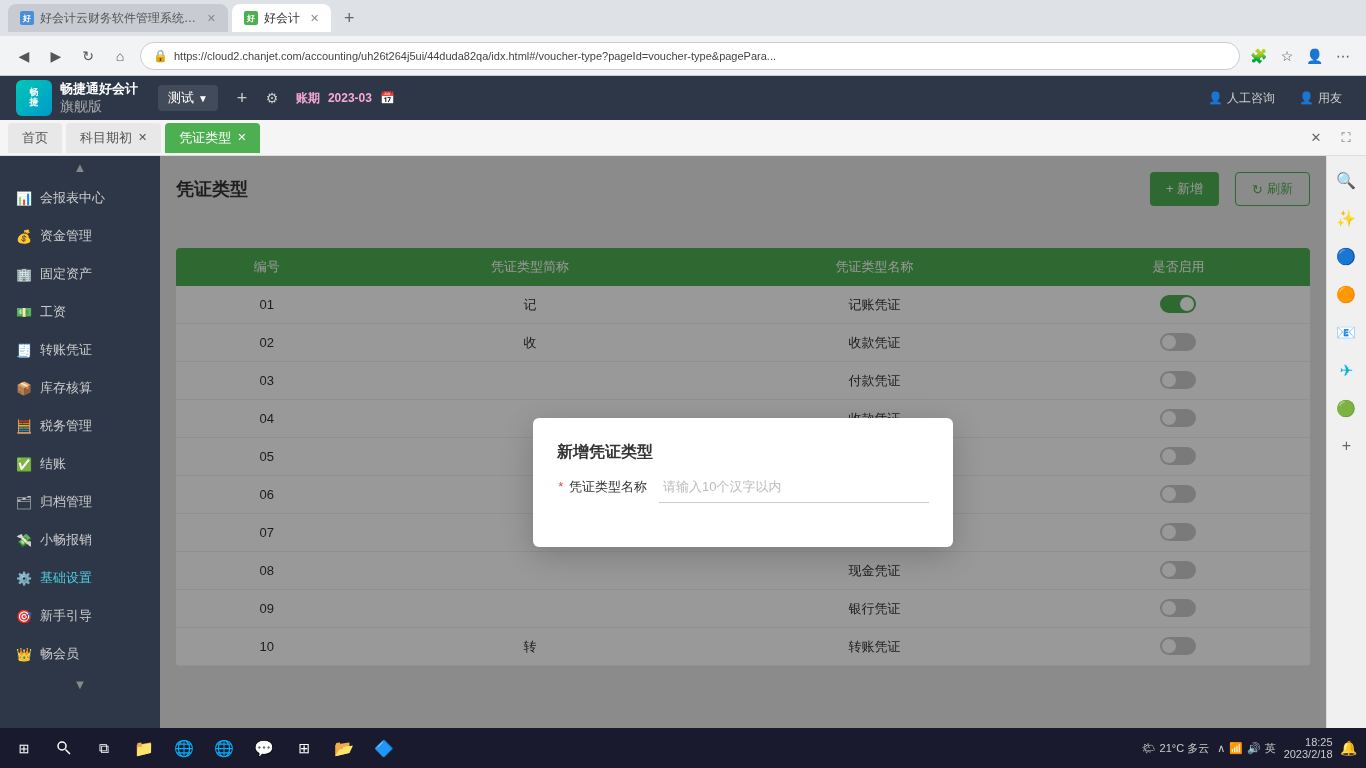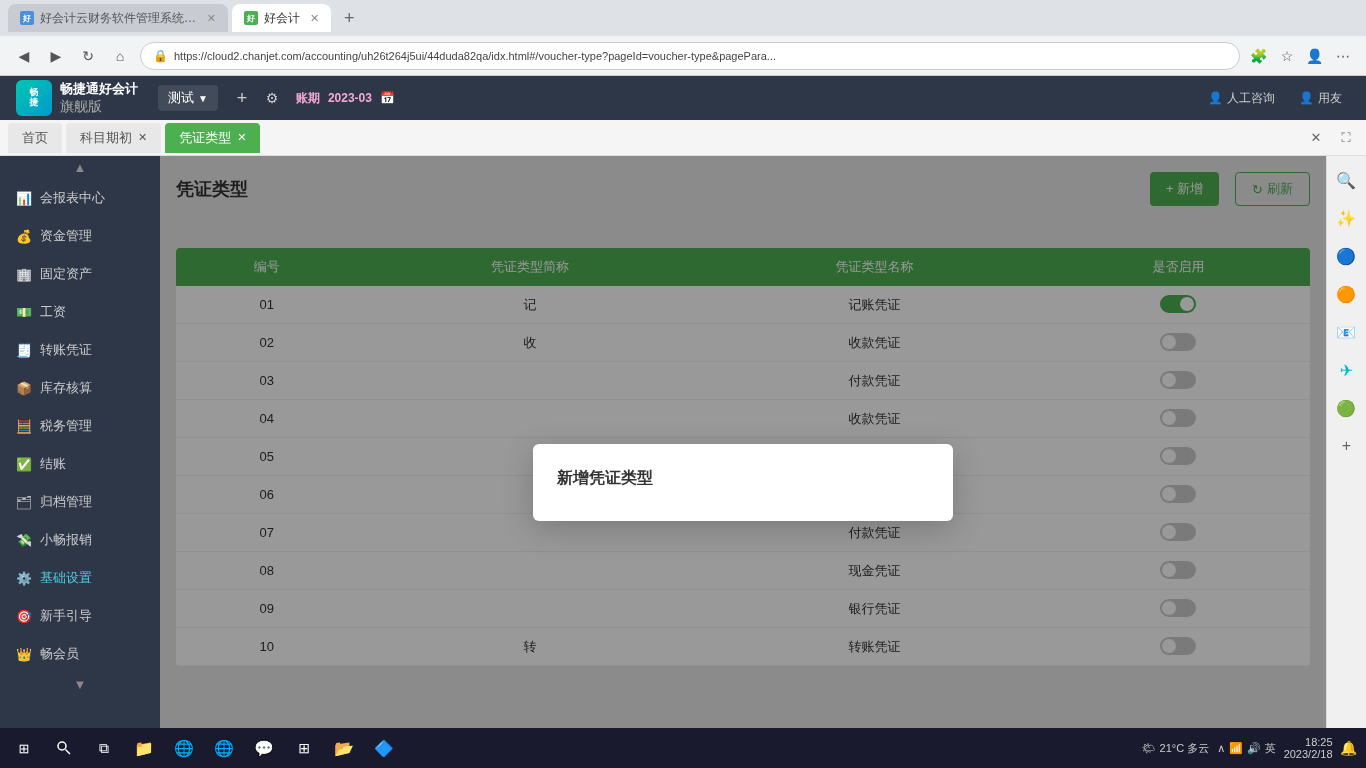--- a/index.html
+++ b/index.html
@@ -374,20 +374,27 @@
       </div>
     </td>
   </tr>
           </tbody>
       </table>
     </div>
 
     <div class="modal-overlay">
       <div class="modal">
         <div class="modal-title">新增凭证类型</div>
+        <div class="form-row">
+          <label class="form-label">
+            <span class="form-label-required">*</span>
+            <span>凭证类型名称</span>
+          </label>
+          <input class="form-input" type="text" placeholder="请输入10个汉字以内" style="">
+        </div>
       </div>
     </div>
   </div>
 
   <div class="right-panel">
     <div class="right-icon active">🔍</div>
     <div class="right-icon" style="color:#9b59b6;">✨</div>
     <div class="right-icon" style="color:#3498db;">🔵</div>
     <div class="right-icon" style="color:#e67e22;">🟠</div>
     <div class="right-icon" style="color:#0078d4;">📧</div>

